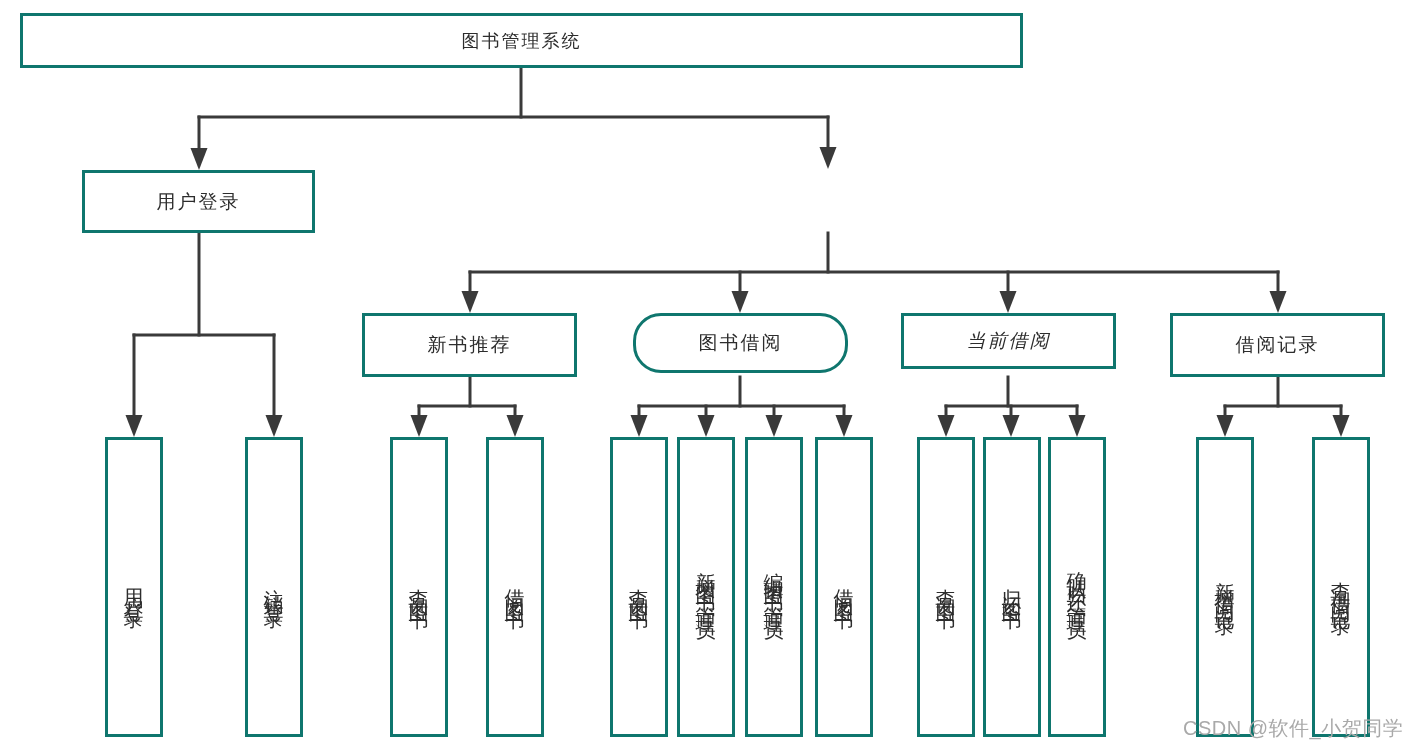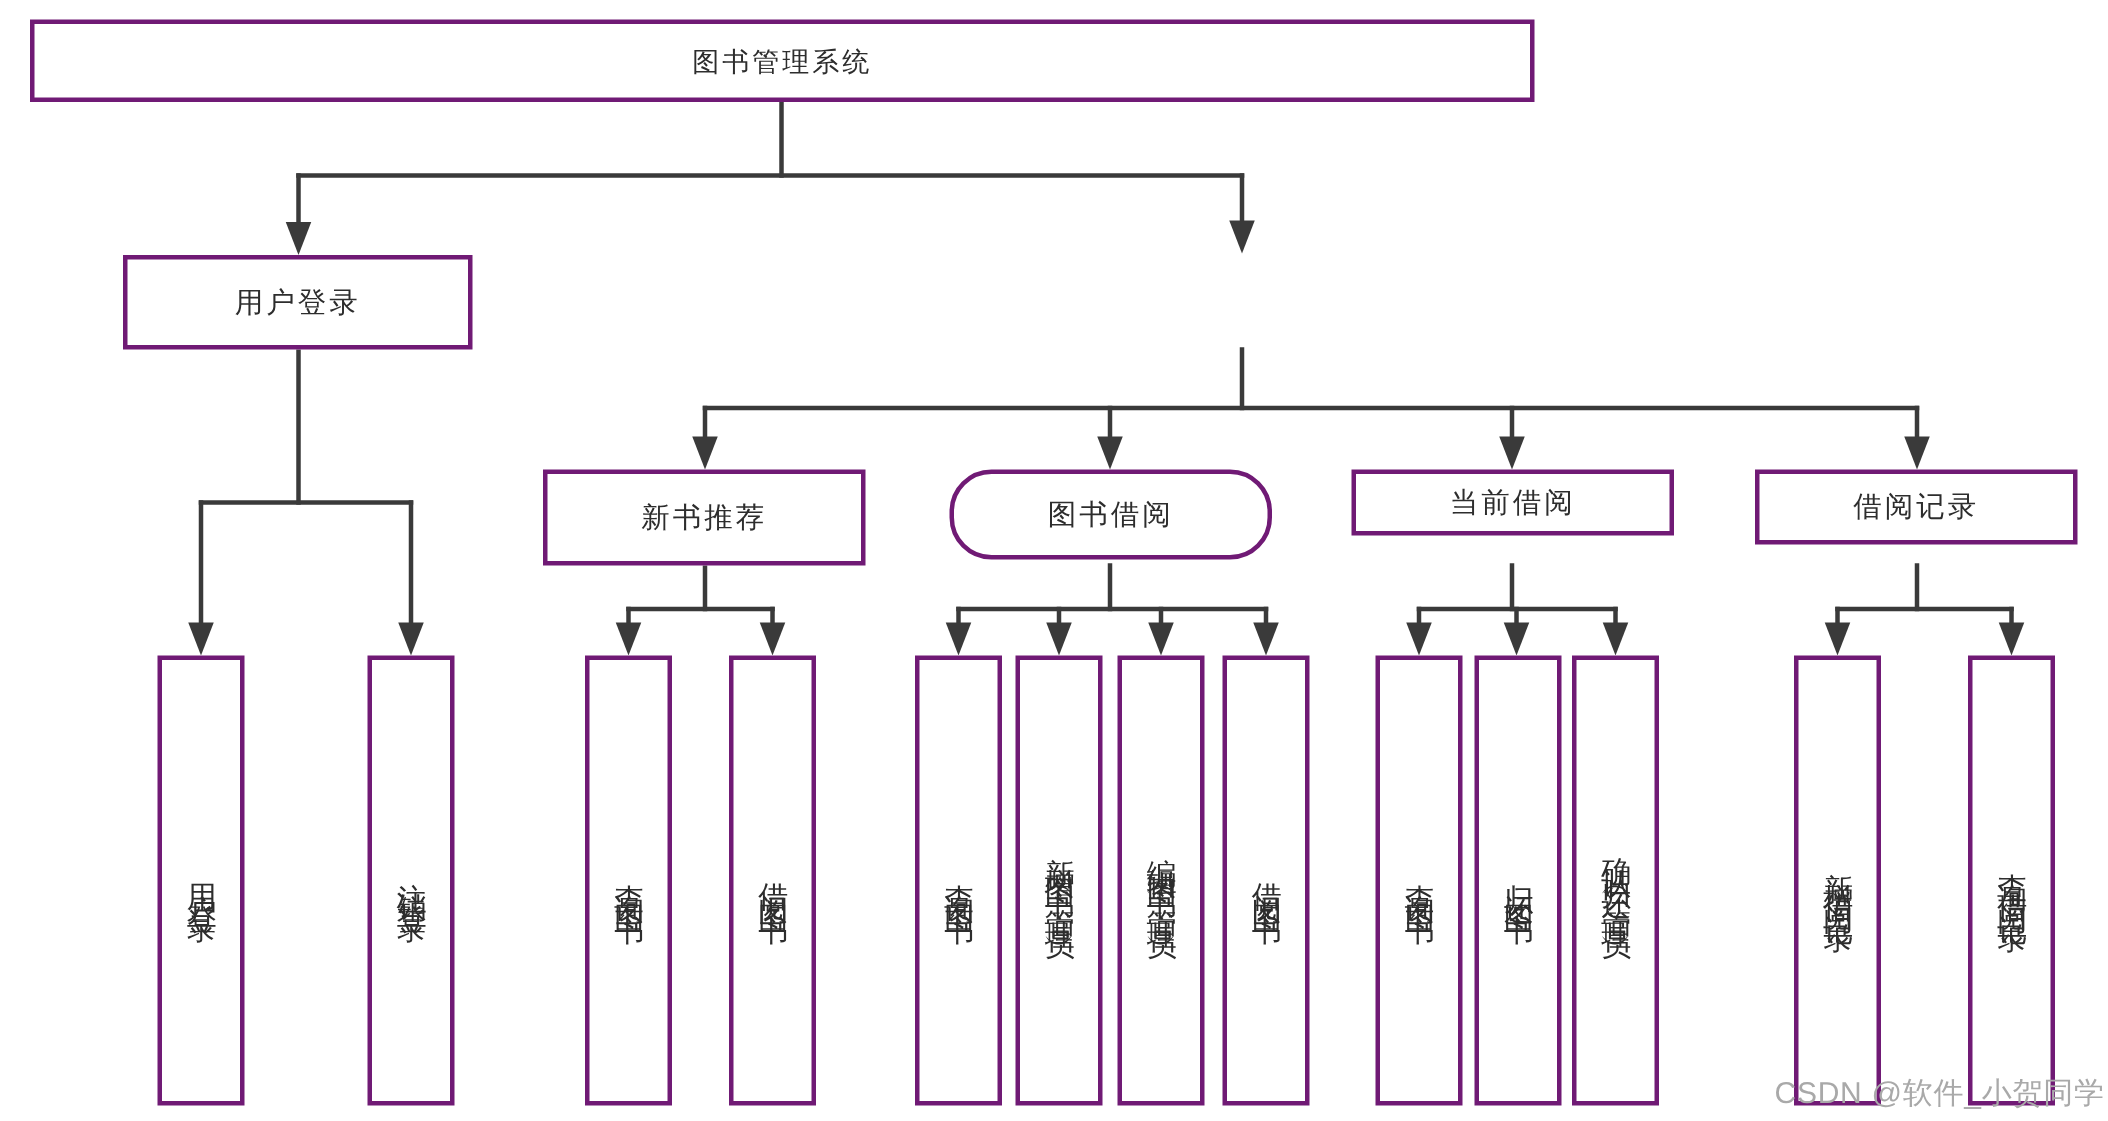--- a/index.html
+++ b/index.html
@@ -13,21 +13,21 @@
   }
   .wires {
     position: absolute;
     left: 0; top: 0;
     width: 1405px; height: 747px;
   }
   .box {
     position: absolute;
     box-sizing: border-box;
     background: #ffffff;
-    border: 3px solid #701a75;
+    border: 3px solid #0f766e;
     color: #2d2d2d;
     display: flex;
     align-items: center;
     justify-content: center;
     z-index: 2;
   }
   .h-label {
     font-size: 19px;
     letter-spacing: 2px;
     white-space: nowrap;
@@ -128,22 +128,22 @@
       <polygon points="1332.5,415 1349.5,415 1341,437"></polygon>
     </g>
   </svg>
 
   <div class="box root-label" style="left:20px; top:13px; width:1003px; height:55px;">图书管理系统</div>
 
   <div class="box h-label" style="left:82px; top:170px; width:233px; height:63px;">用户登录</div>
 
   <div class="box h-label" style="left:362px; top:313px; width:215px; height:64px;font-family:Liberation Serif, serif;">新书推荐</div>
   <div class="box h-label" style="left:633px; top:313px; width:215px; height:60px;border-radius:28px;">图书借阅</div>
-  <div class="box h-label" style="left:901px; top:313px; width:215px; height:44px;">当前借阅</div>
-  <div class="box h-label" style="left:1170px; top:313px; width:215px; height:50px;">借阅记录</div>
+  <div class="box h-label" style="left:901px; top:313px; width:215px; height:56px;font-style:italic;">当前借阅</div>
+  <div class="box h-label" style="left:1170px; top:313px; width:215px; height:64px;">借阅记录</div>
 
   <div class="box leaf" style="left:105px;">用户登录</div>
   <div class="box leaf" style="left:245px;">注销登录</div>
 
   <div class="box leaf" style="left:390px;">查询图书</div>
   <div class="box leaf" style="left:486px;">借阅图书</div>
 
   <div class="box leaf" style="left:610px;">查询图书</div>
   <div class="box leaf" style="left:677px;">新增图书（管理员）</div>
   <div class="box leaf" style="left:745px;">编辑图书（管理员）</div>

